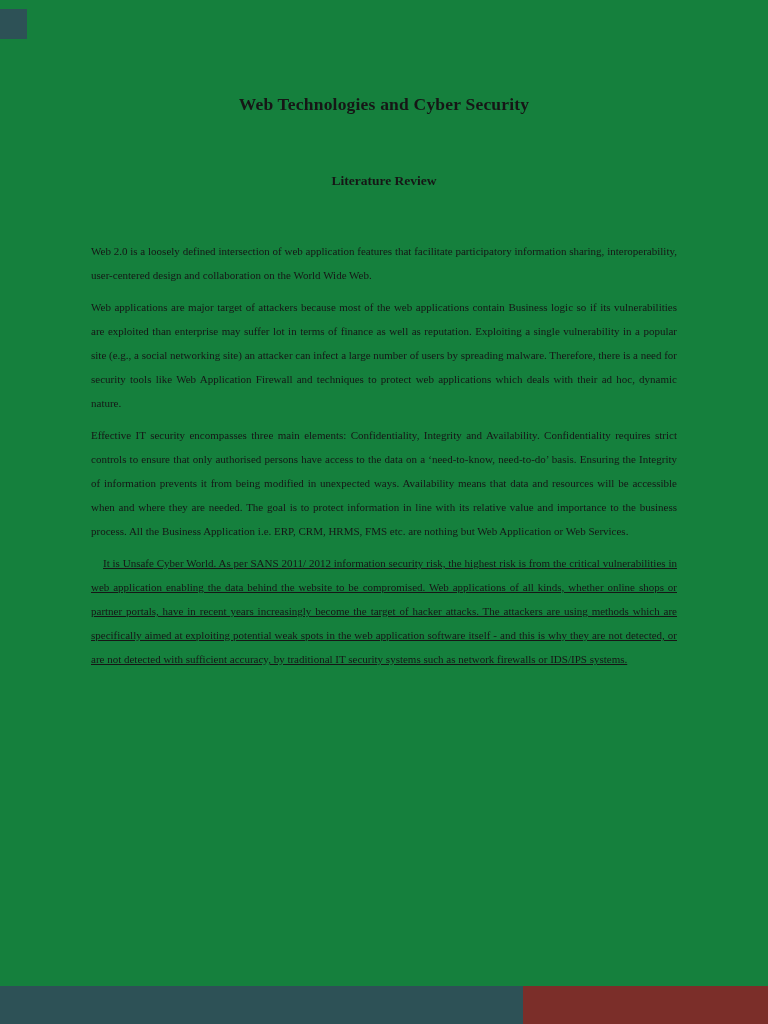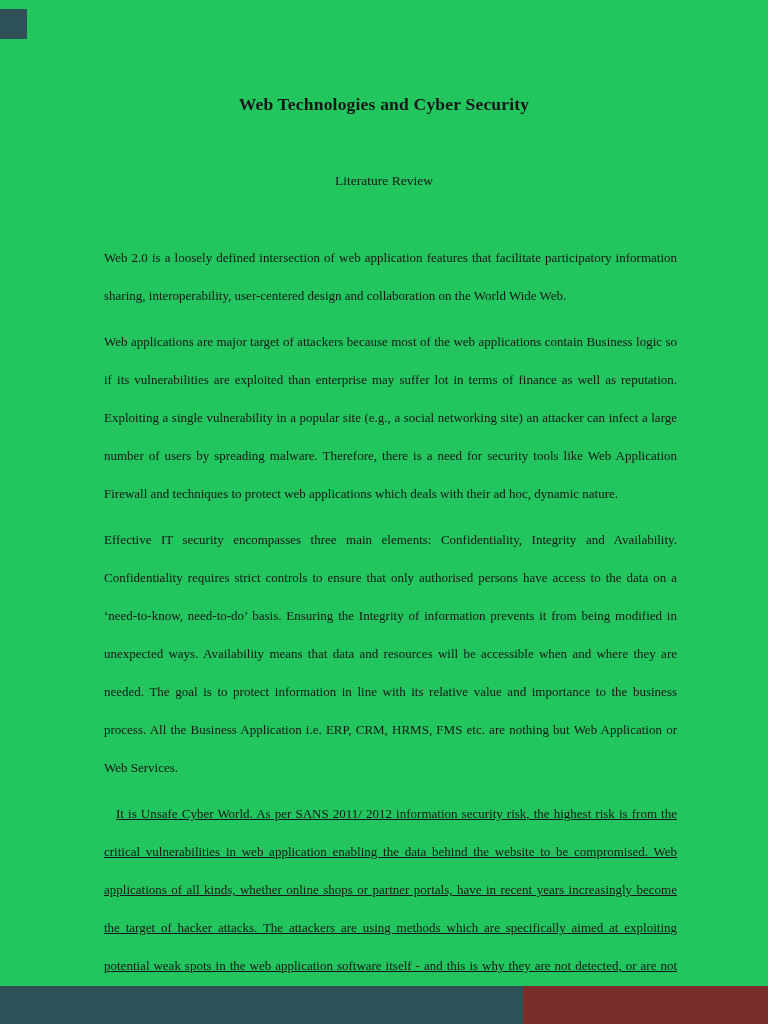--- a/index.html
+++ b/index.html
@@ -12,48 +12,48 @@
     width: 768px;
     height: 1024px;
     overflow: hidden;
     font-family: "Liberation Serif", "DejaVu Serif", serif;
     color: #161616;
   }
   .page {
     position: relative;
     width: 768px;
     height: 1024px;
-    background: #22c55e;
+    background: #15803d;
     padding: 94px 91px 0 91px;
   }
   .top-accent {
     position: absolute;
     top: 9px;
     left: 0;
     width: 27px;
     height: 30px;
   }
   h1.doc-title {
     font-size: 17.5px;
     font-weight: bold;
     text-align: center;
     margin: 0 0 58px 0;
     letter-spacing: 0.2px;
   }
   h2.doc-subtitle {
     font-size: 13.5px;
-    font-weight: normal;
+    font-weight: bold;
     text-align: center;
     margin: 8px 0 50px 0;
   }
   .body-text p {
-    font-size: 13px;
-    line-height: 38px;
+    font-size: 11px;
+    line-height: 24px;
     text-align: justify;
-    margin: 0 0 8px 13px;
+    margin: 0 0 8px 0;
   }
   .body-text p.indented {
     text-indent: 12px;
     text-decoration: underline;
   }
   .footer-bars {
     position: absolute;
     left: 0;
     right: 0;
     bottom: 0;

